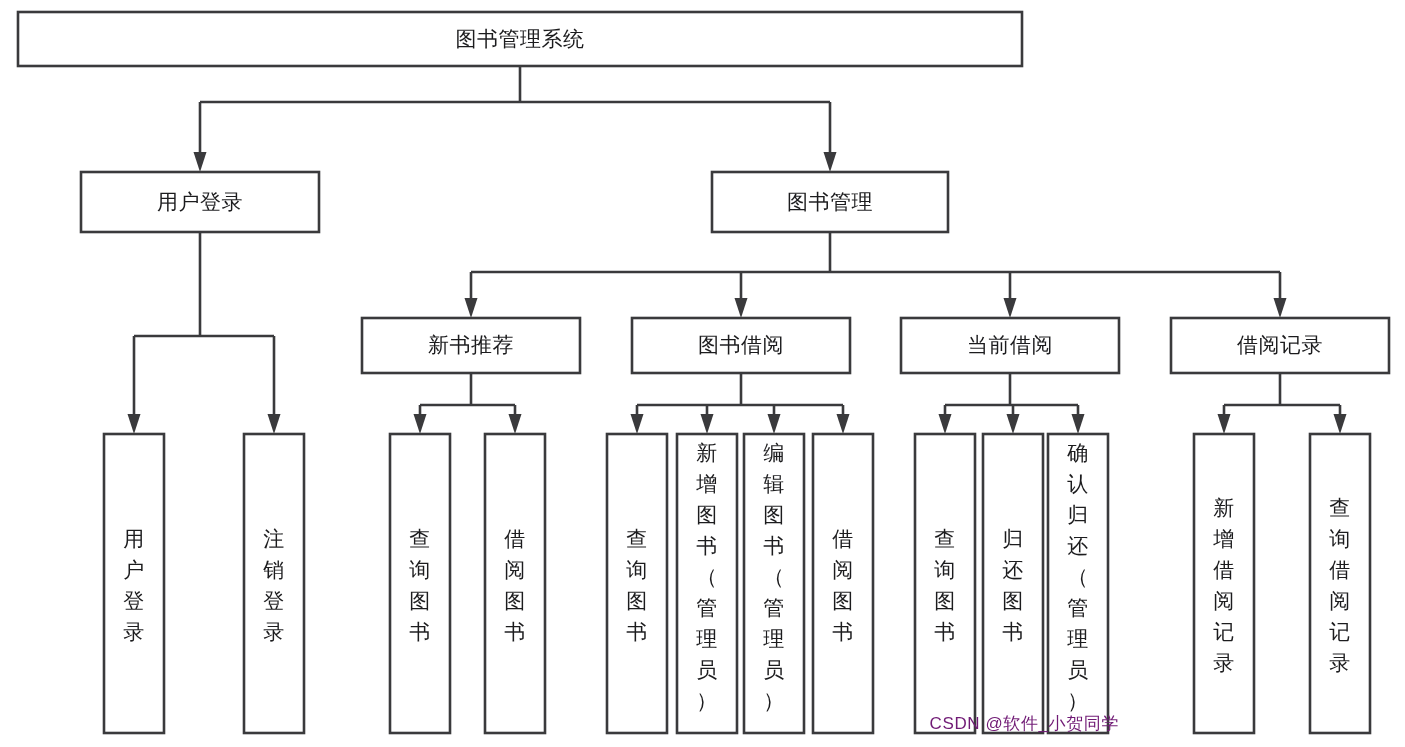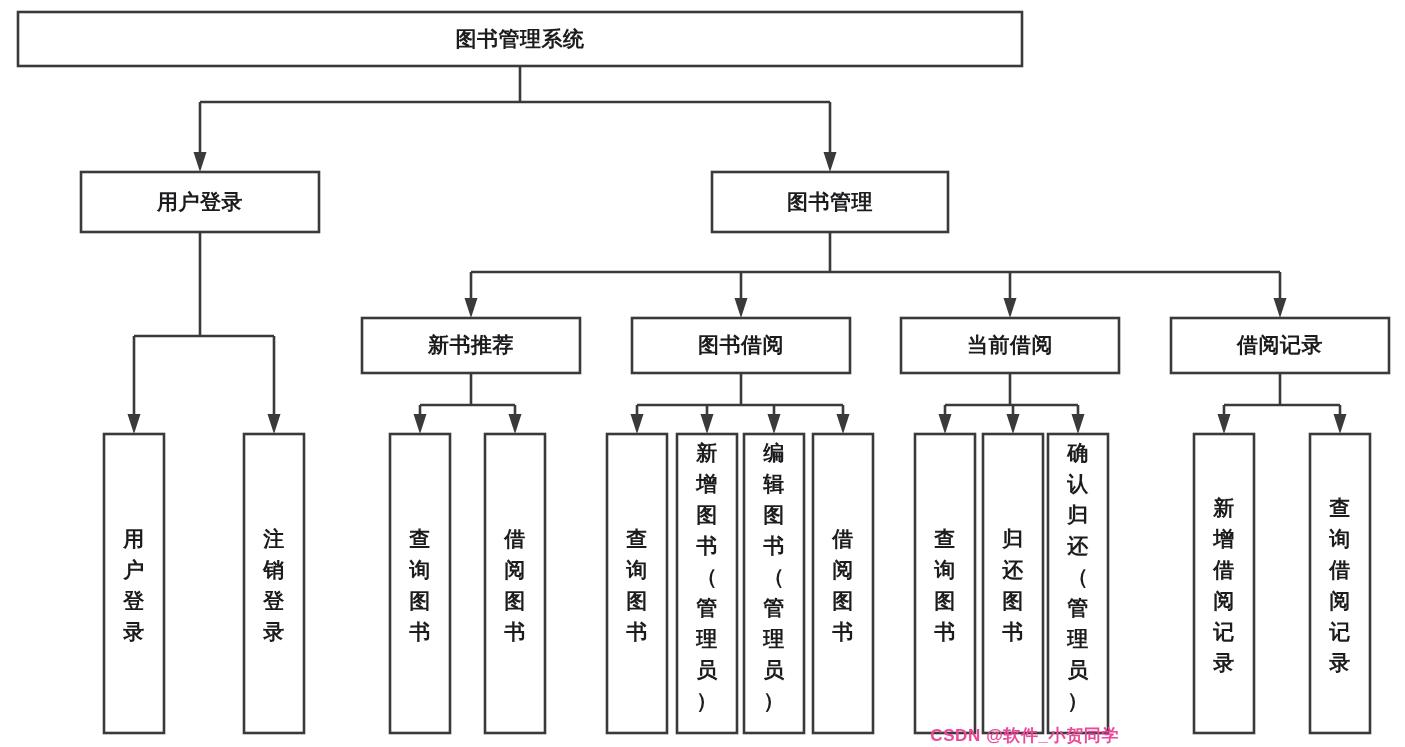--- a/index.html
+++ b/index.html
@@ -13,21 +13,20 @@
     font-family: "Liberation Sans", "DejaVu Sans", sans-serif;
     overflow: hidden;
     position: relative;
   }
   #diagram-root {
     position: absolute;
     left: 0;
     top: 0;
     width: 1137px;
     height: 747px;
-    font-weight: bold;
   }
   svg#tree-svg {
     display: block;
     width: 1405px;
     height: 747px;
   }
   .node-box {
     fill: #ffffff;
     stroke: #3a3a3c;
     stroke-width: 2.6;
@@ -53,24 +52,24 @@
     fill: none;
     stroke-linecap: butt;
   }
   .edge-arrow {
     fill: #3a3a3c;
     stroke: none;
   }
   .watermark {
     position: absolute;
     right: 18px;
-    bottom: 0;
+    bottom: 12px;
     font-family: "Liberation Sans", "DejaVu Sans", sans-serif;
     font-size: 17px;
-    color: #ec4899;
+    color: #701a75;
     white-space: nowrap;
     pointer-events: none;
     letter-spacing: 0.6px;
   }
 </style>
 </head>
 <body>
 
 <div id="diagram-root">
   <svg id="tree-svg" viewBox="0 0 1405 747" xmlns="http://www.w3.org/2000/svg">

